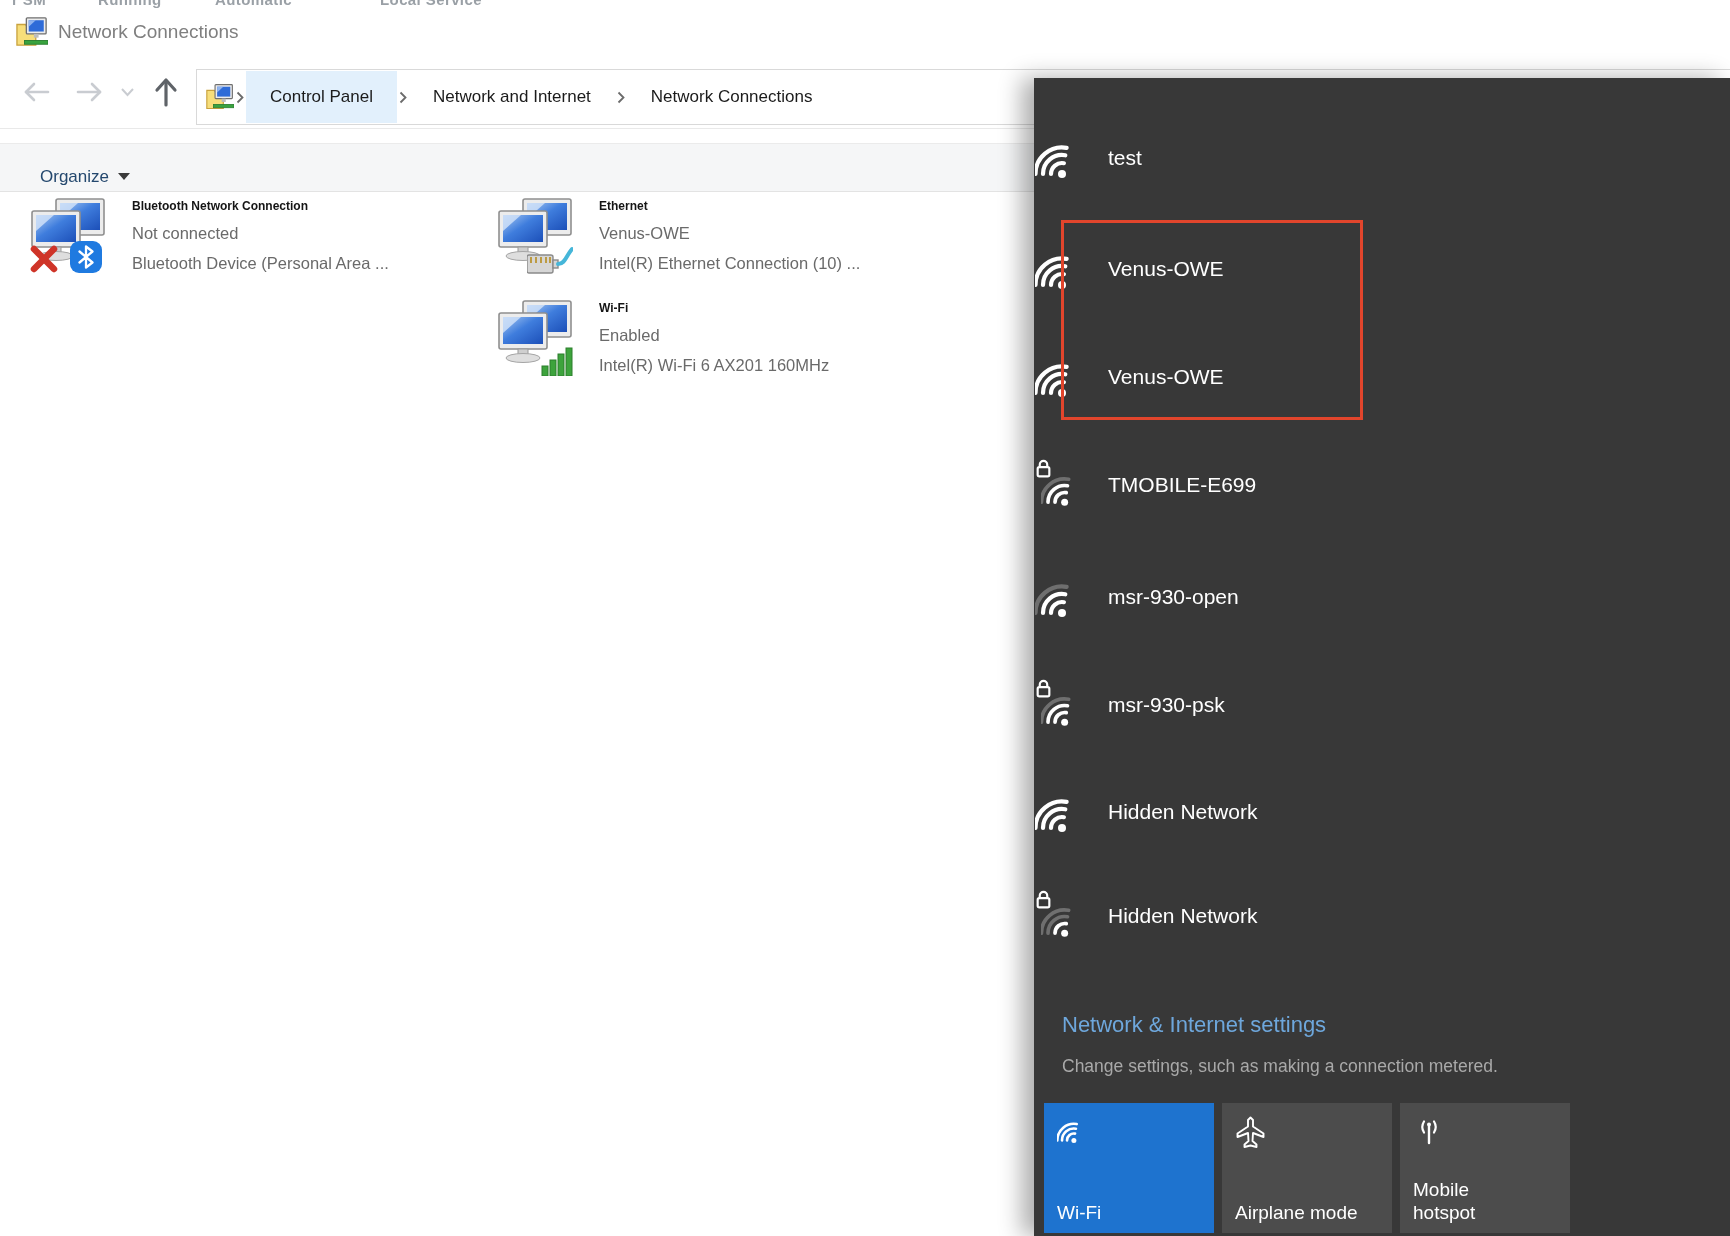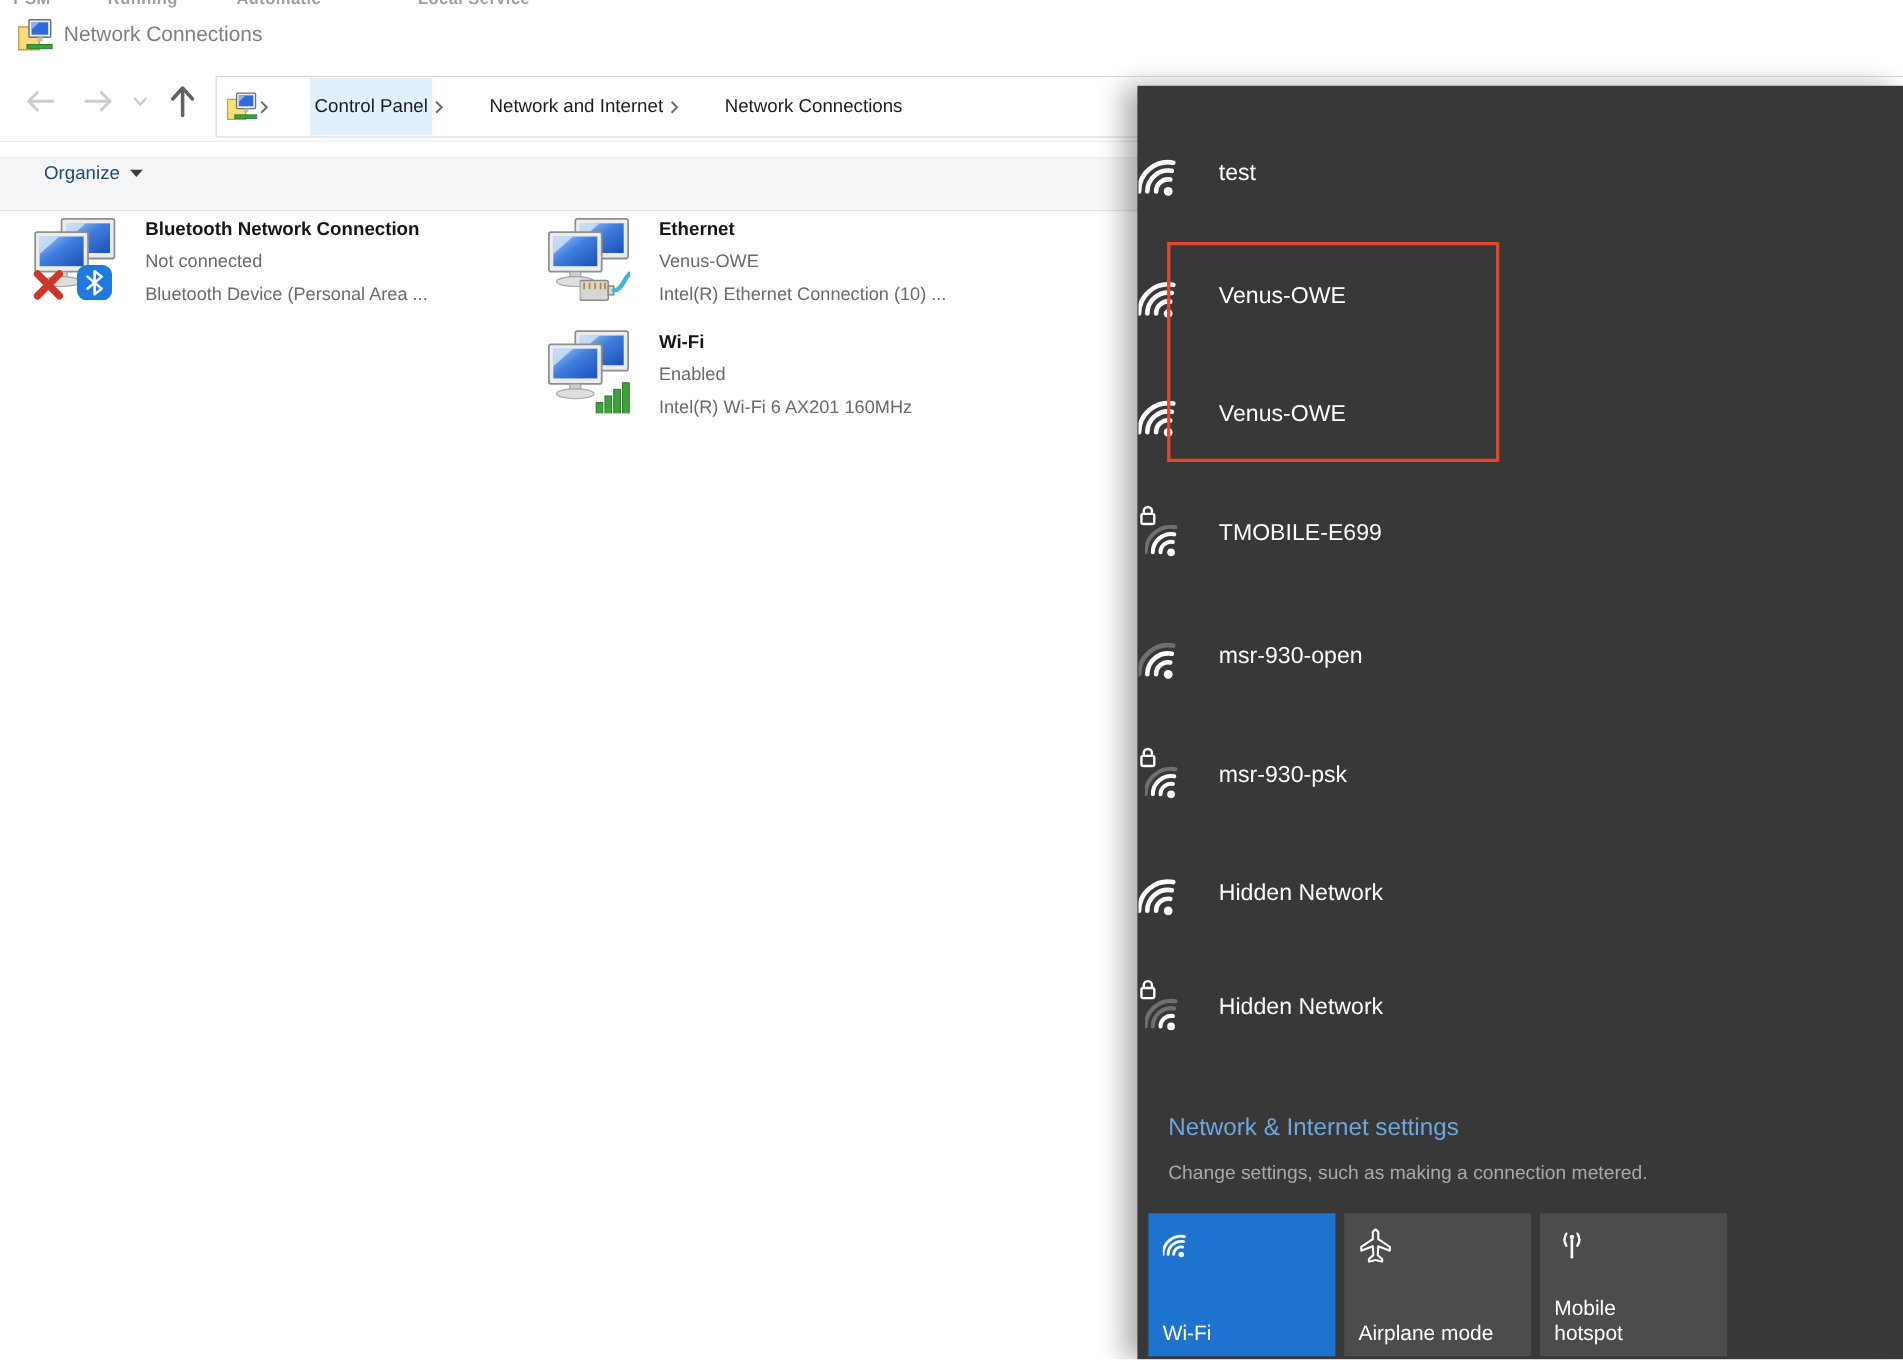--- a/index.html
+++ b/index.html
@@ -12,33 +12,33 @@
 
   
   .titlebar{position:absolute;left:0;top:8px;width:1034px;height:48px;display:flex;align-items:center;}
   .titlebar .appicon{margin-left:16px;}
   .titlebar .apptitle{margin-left:10px;font-size:19px;color:#7f7f7f;}
 
   
   .navrow{position:absolute;left:0;top:56px;width:1730px;height:72px;border-bottom:1px solid #e9e9e9;background:#fff;}
   .navbtn{position:absolute;top:18px;width:36px;height:36px;display:flex;align-items:center;justify-content:center;background:none;border:none;padding:0;}
   .addressbar{position:absolute;left:196px;top:13px;width:1534px;height:54px;background:#fff;border:1px solid #d9d9d9;display:flex;align-items:center;}
-  .crumb{font-size:17px;color:#1b1b1b;padding:0 4px;height:52px;display:flex;align-items:center;white-space:nowrap;margin-left:36px;}
+  .crumb{font-size:17px;color:#1b1b1b;padding:0 24px;height:52px;display:flex;align-items:center;white-space:nowrap;}
   .crumb.highlight{background:#e2f0fc;}
   .crumb-sep{display:flex;align-items:center;padding:0 2px;}
 
   
-  .toolbar{position:absolute;left:0;top:143px;width:1730px;height:47px;background:#f5f6f7;border-top:1px solid #ebebeb;border-bottom:1px solid #e3e3e3;display:flex;align-items:flex-start;}
+  .toolbar{position:absolute;left:0;top:143px;width:1730px;height:47px;background:#f5f6f7;border-top:1px solid #ebebeb;border-bottom:1px solid #e3e3e3;display:flex;align-items:flex-end;}
   .organize{margin-left:34px;display:flex;align-items:center;gap:9px;font-size:17px;color:#24486e;background:none;border:none;padding:4px 6px;font-family:inherit;}
 
   
   .conn-item{position:absolute;display:flex;}
   .conn-icon{width:76px;height:76px;flex:0 0 76px;}
   .conn-text{margin-left:26px;padding-top:2px;}
-  .conn-title{font-size:17px;font-weight:700;color:#151515;line-height:1;}
+  .conn-title{font-size:12px;font-weight:700;color:#151515;line-height:1;}
   .conn-line{font-size:16.5px;color:#6a6a6a;margin-top:12px;line-height:1.1;white-space:nowrap;}
 
   
   .flyout{position:absolute;left:1034px;top:78px;width:696px;height:1158px;background:#383838;
           box-shadow:-12px 0 22px rgba(0,0,0,.32);}
   .net-row{position:absolute;left:0;width:560px;height:52px;display:flex;align-items:center;gap:24px;cursor:default;}
   .net-name{font-size:21px;color:#ffffff;font-weight:400;}
   .nicon{width:50px;height:54px;flex:0 0 50px;}
   .red-box{position:absolute;left:27px;top:142px;width:296px;height:194px;border:3px solid #e1452c;pointer-events:none;}
   .settings-link{position:absolute;left:28px;top:934px;font-size:22px;color:#6ea7dc;background:none;border:none;padding:0;font-family:inherit;}

